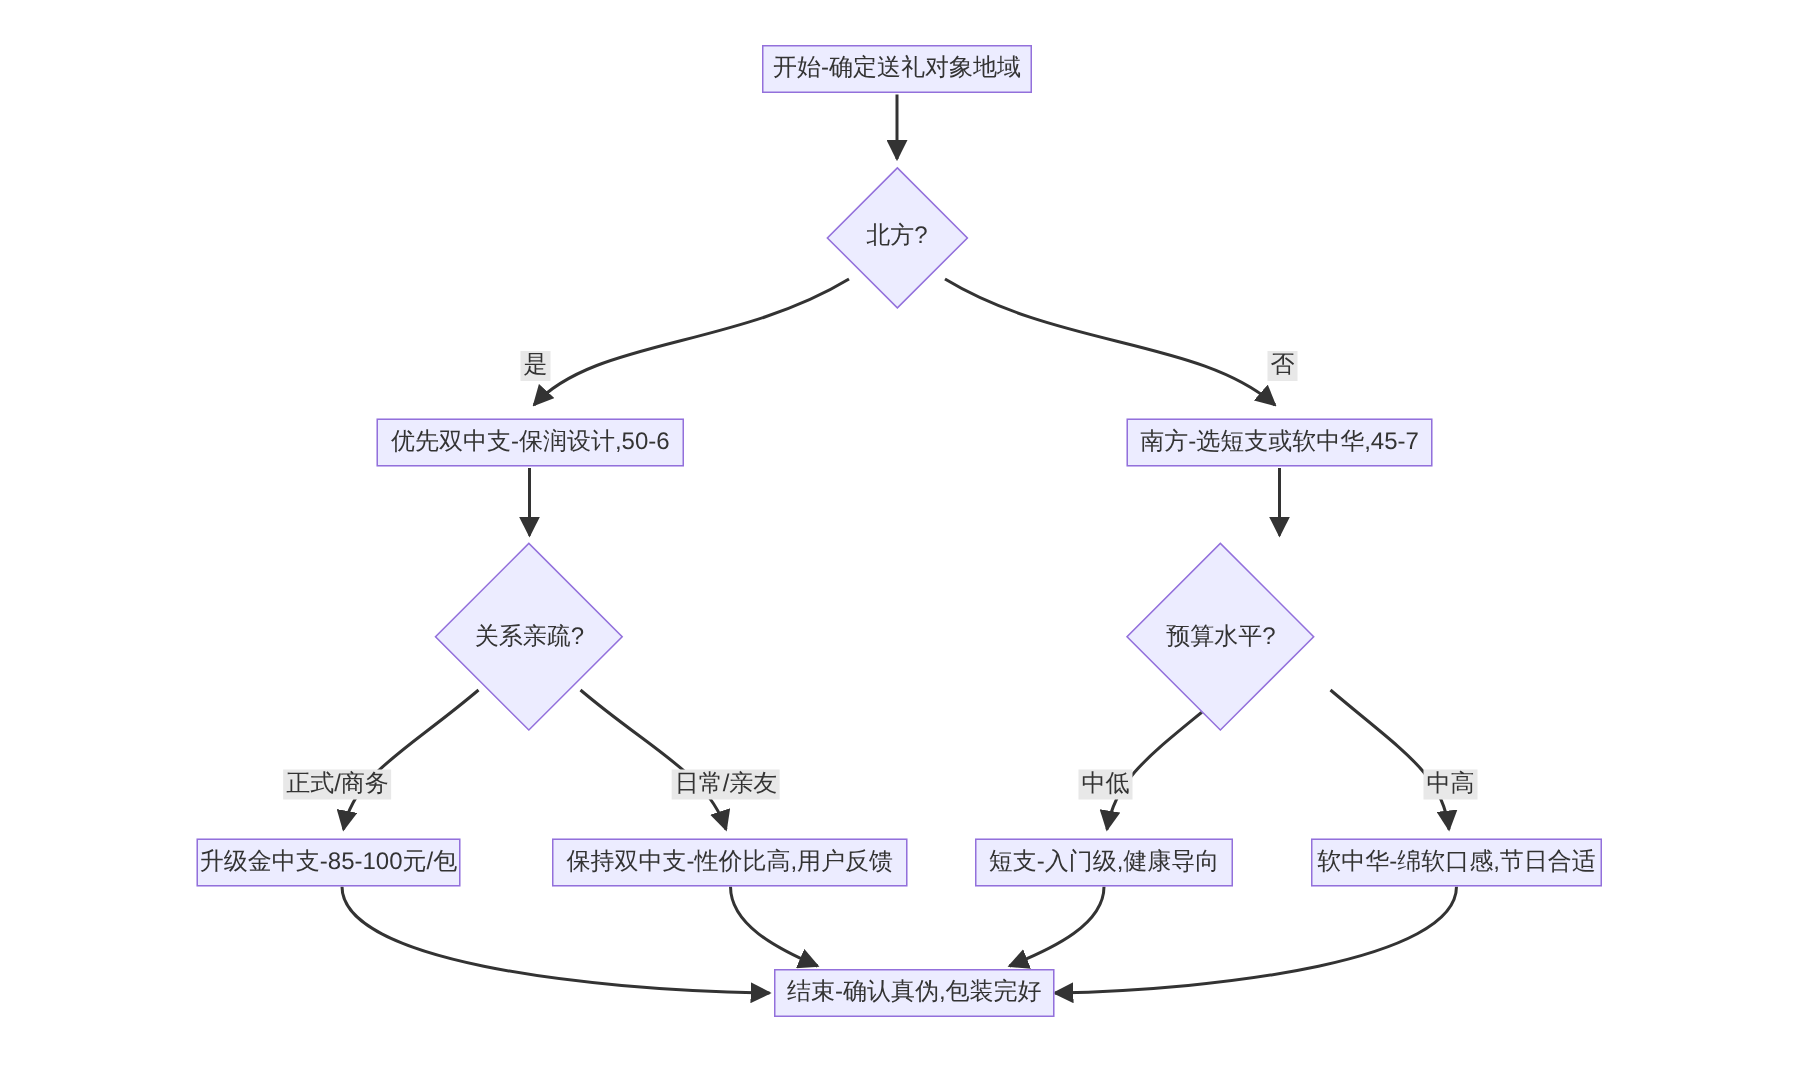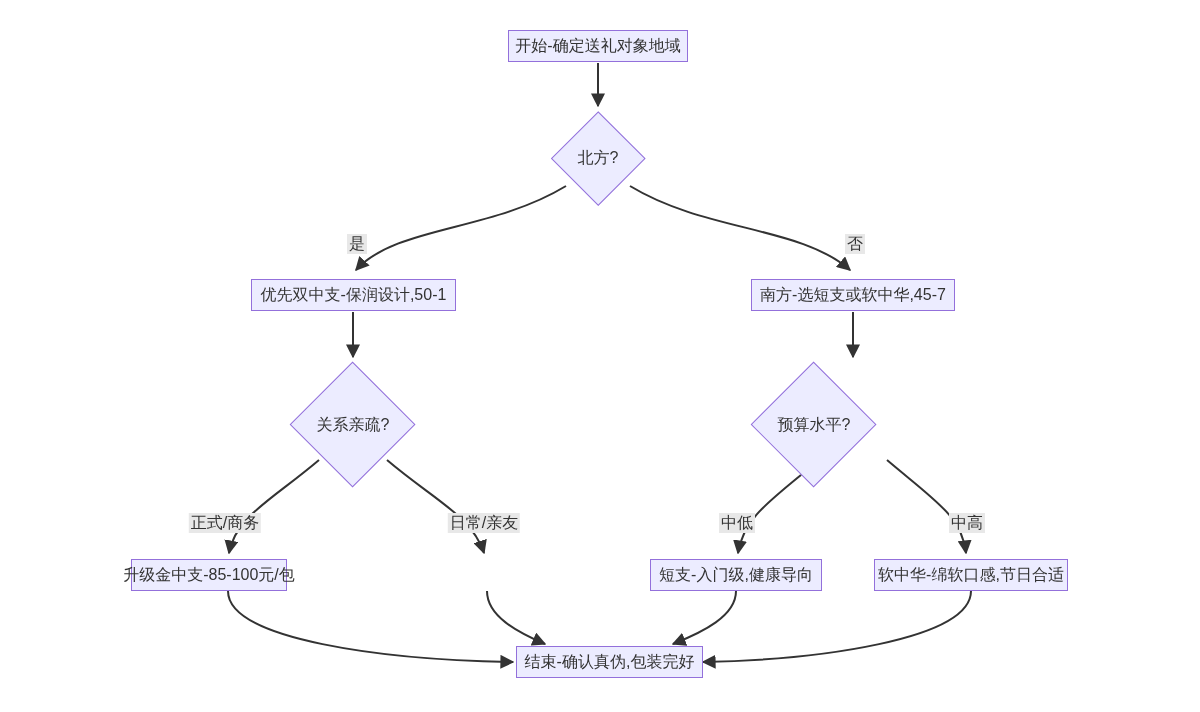--- a/index.html
+++ b/index.html
@@ -100,41 +100,44 @@
   <div class="node rect" style="left:508px;top:30px;width:180px;height:32px">
     <span class="node-label">开始-确定送礼对象地域</span>
   </div>
 
   <div class="node diamond" style="left:551px;top:111px;width:94px;height:94px">
     <div class="diamond-shape"></div>
     <span class="node-label">北方?</span>
   </div>
 
   <div class="node rect" style="left:251px;top:279px;width:205px;height:32px">
-    <span class="node-label">优先双中支-保润设计,50-1</span>
+    <span class="node-label">优先双中支-保润设计,50-6</span>
   </div>
 
   <div class="node rect" style="left:751px;top:279px;width:204px;height:32px">
     <span class="node-label">南方-选短支或软中华,45-7</span>
   </div>
 
   <div class="node diamond" style="left:290px;top:362px;width:126px;height:126px">
     <div class="diamond-shape"></div>
     <span class="node-label">关系亲疏?</span>
   </div>
 
   <div class="node diamond" style="left:751px;top:362px;width:126px;height:126px">
     <div class="diamond-shape"></div>
     <span class="node-label">预算水平?</span>
   </div>
 
-  <div class="node rect" style="left:131px;top:559px;width:156px;height:32px">
+  <div class="node rect" style="left:131px;top:559px;width:176px;height:32px">
     <span class="node-label">升级金中支-85-100元/包</span>
   </div>
 
+  <div class="node rect" style="left:368px;top:559px;width:237px;height:32px">
+    <span class="node-label">保持双中支-性价比高,用户反馈</span>
+  </div>
 
   <div class="node rect" style="left:650px;top:559px;width:172px;height:32px">
     <span class="node-label">短支-入门级,健康导向</span>
   </div>
 
   <div class="node rect" style="left:874px;top:559px;width:194px;height:32px">
     <span class="node-label">软中华-绵软口感,节日合适</span>
   </div>
 
   <div class="node rect" style="left:516px;top:646px;width:187px;height:32px">

